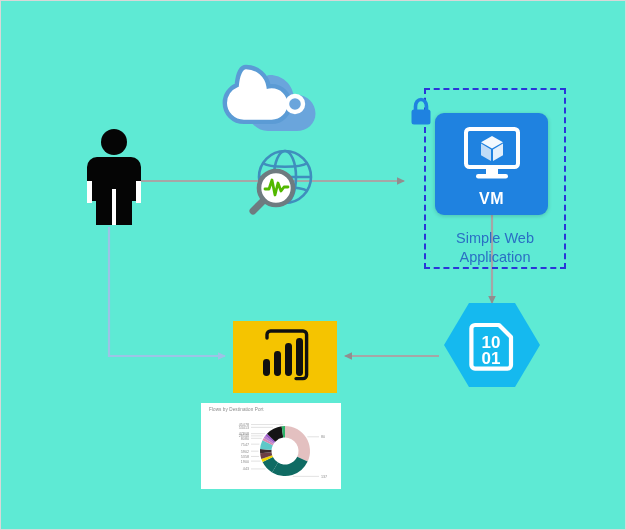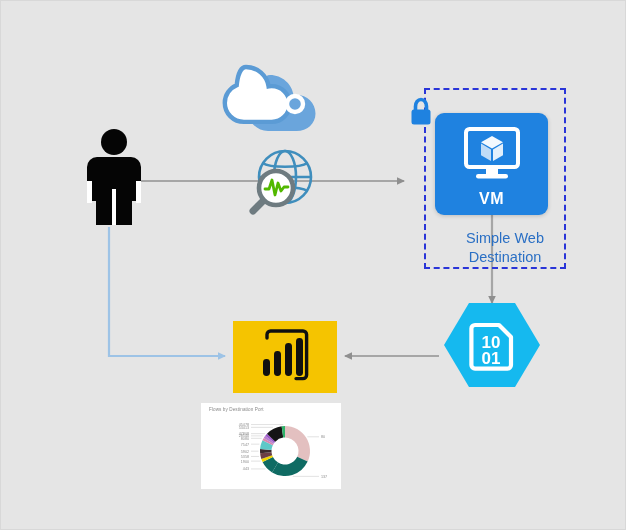--- a/index.html
+++ b/index.html
@@ -10,21 +10,21 @@
   body {
     width: 626px;
     height: 530px;
     font-family: "Liberation Sans", sans-serif;
     overflow: hidden;
   }
   #canvas {
     position: relative;
     width: 626px;
     height: 530px;
-    background: #e5e5e5;
+    background: #5eead4;
     border: 1px solid #d8d8d8;
     box-sizing: border-box;
   }
   .node { position: absolute; }
 
   
   #person { left: 83px; top: 128px; width: 60px; height: 96px; }
   #person .head {
     position: absolute; left: 17px; top: 0;
     width: 26px; height: 26px; border-radius: 50%;
@@ -86,21 +86,21 @@
     font-weight: bold;
     letter-spacing: 0.5px;
   }
   #vm-tile .vm-glyph {
     position: absolute; left: 50%; top: 12px;
     transform: translateX(-50%);
   }
 
   
   #webapp-caption {
-    left: 436px; top: 228px; width: 136px;
+    left: 426px; top: 228px; width: 136px;
     text-align: center;
     color: #2a6fc4;
     font-size: 14.5px;
     line-height: 19px;
   }
 
   
   #storage-hex { left: 441px; top: 300px; width: 100px; height: 88px; }
 
   
@@ -234,21 +234,21 @@
           <path d="M24 18.6 L34 24.4 L34 36 L24 30.2 Z" opacity="0.72"></path>
           <path d="M46 18.6 L36 24.4 L36 36 L46 30.2 Z" opacity="0.88"></path>
         </g>
       </svg>
     </span>
     <div class="vm-label">VM</div>
   </div>
 
   <div class="node" id="webapp-caption">
     <div>Simple Web</div>
-    <div>Destination</div>
+    <div>Application</div>
   </div>
 
   <div class="node" id="storage-hex">
     <svg width="100" height="88" viewBox="0 0 100 88">
       <polygon points="27,2 73,2 98,44 73,86 27,86 2,44" fill="#15b9ef"></polygon>
       <g>
         <path d="M33 24 L57 24 L69 36 L69 64 C69 66 67.4 67.6 65.4 67.6
                  L33 67.6 C31 67.6 29.4 66 29.4 64 L29.4 27.6
                  C29.4 25.6 31 24 33 24 Z" fill="none" stroke="#ffffff" stroke-width="4.2" stroke-linejoin="round"></path>
         <text x="49" y="47" text-anchor="middle" fill="#ffffff" font-family="'Liberation Sans', sans-serif" font-size="17" font-weight="bold">10</text>

